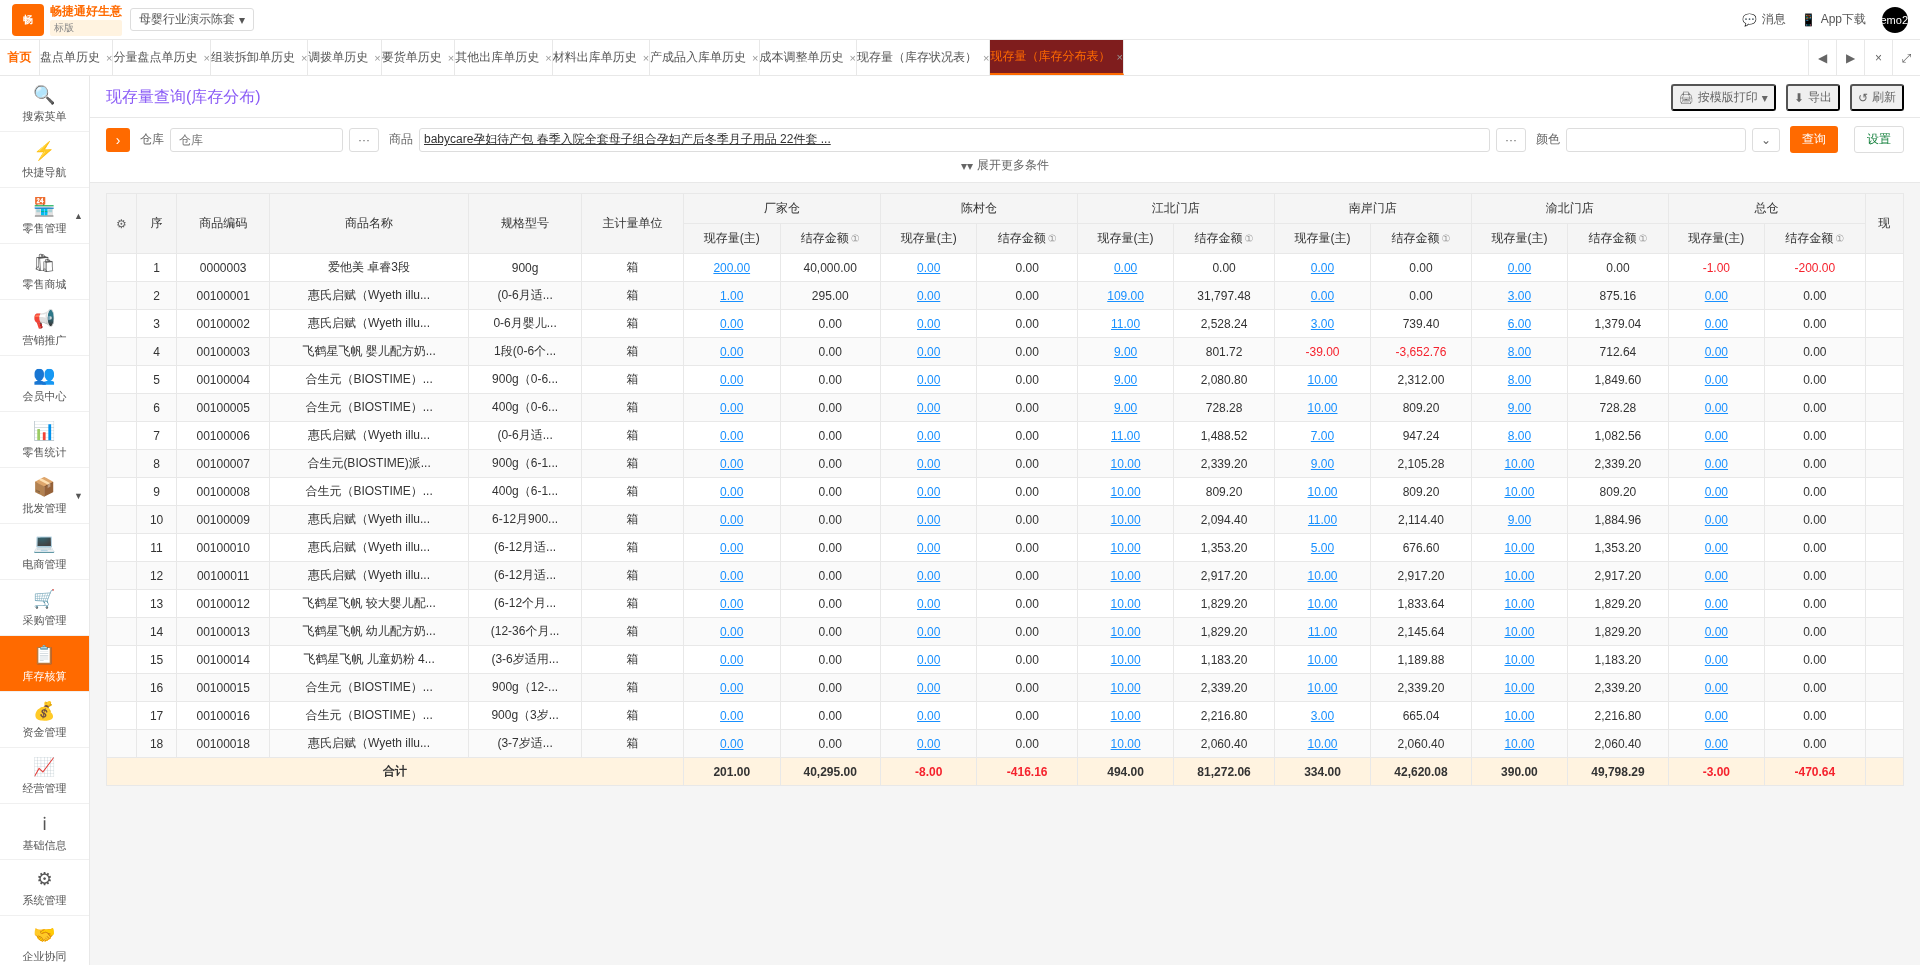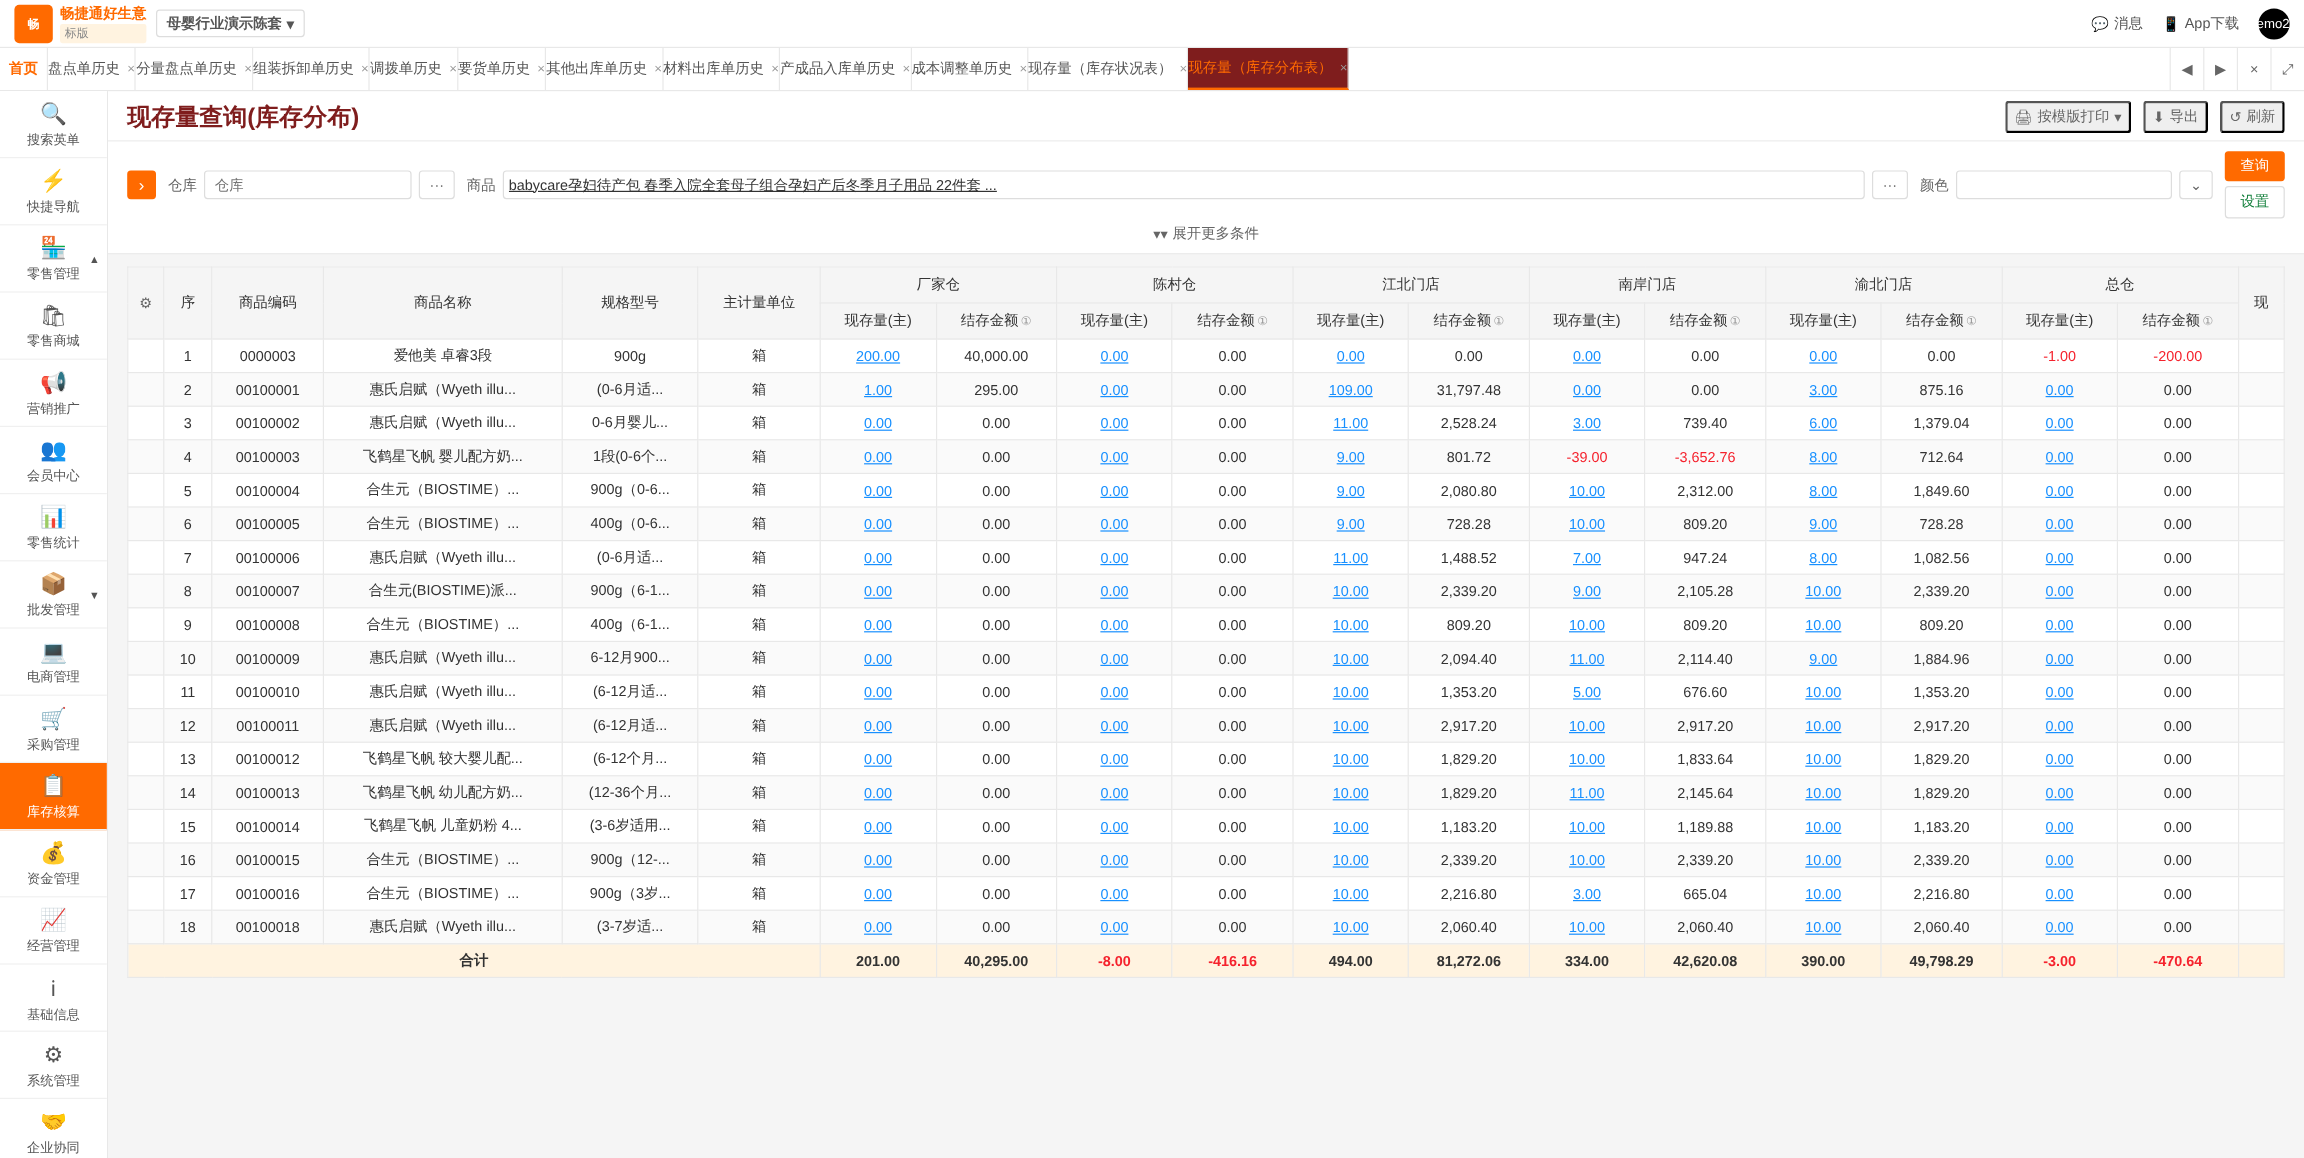--- a/index.html
+++ b/index.html
@@ -2,21 +2,21 @@
 <html><head>
   <meta charset="utf-8">
   <style>
     * { box-sizing: border-box; margin: 0; padding: 0; }
     body { font-family: 'Microsoft YaHei', Arial, sans-serif; font-size: 12px; background: #f5f5f5; color: #333; overflow: hidden; height: 965px; }
 
     
     .top-bar { height: 40px; background: #fff; display: flex; align-items: center; justify-content: space-between; padding: 0 12px; border-bottom: 1px solid #e8e8e8; }
     .top-bar-left { display: flex; align-items: center; gap: 8px; }
     .logo-area { display: flex; align-items: center; gap: 6px; }
-    .industry-selector { display: flex; align-items: center; gap: 4px; border: 1px solid #ddd; border-radius: 3px; padding: 2px 8px; cursor: pointer; font-size: 12px; color: #555; font-weight: bold; }
+    .industry-selector { display: flex; align-items: center; gap: 4px; border: 1px solid #ddd; border-radius: 3px; padding: 2px 8px; cursor: pointer; font-size: 12px; color: #555; }
     .top-bar-right { display: flex; align-items: center; gap: 16px; font-size: 12px; color: #555; }
     .top-bar-right span { cursor: pointer; display: flex; align-items: center; gap: 4px; }
     .avatar { width: 26px; height: 26px; border-radius: 50%; background: #000000; display: flex; align-items: center; justify-content: flex-end; color: #fff; font-size: 11px; }
 
     
     .nav-tabs { height: 36px; background: #fff; display: flex; align-items: center; border-bottom: 1px solid #e8e8e8; overflow: hidden; }
     .nav-tab { display: flex; align-items: center; padding: 0 0; height: 100%; font-size: 12px; cursor: pointer; white-space: nowrap; border-right: 1px solid #e8e8e8; color: #555; flex-shrink: 0; }
     .nav-tab.home { background: #fff; color: #ff6a00; font-weight: bold; min-width: 40px; justify-content: center; }
     .nav-tab.active { background: #7f1d1d; color: #ff6a00; border-bottom: 2px solid #ff6a00; }
     .nav-tab .close-icon { margin-left: 6px; color: #999; font-size: 11px; }
@@ -34,21 +34,21 @@
     .sidebar-item.active { background: #ff6a00; color: #fff; }
     .sidebar-item .s-icon { font-size: 18px; }
     .sidebar-item.has-sub { position: relative; }
     .sidebar-item .sub-arrow { font-size: 9px; position: absolute; right: 6px; top: 50%; transform: translateY(-50%); }
 
     
     .content-area { flex: 1; display: flex; flex-direction: column; overflow: hidden; }
 
     
     .page-header { background: #fff; padding: 8px 16px 6px; border-bottom: 1px solid #e8e8e8; display: flex; align-items: center; justify-content: space-between; }
-    .page-title { font-size: 20px; font-weight: bold; color: #7f1d1d; }
+    .page-title { font-size: 16px; font-weight: normal; color: #8b5cf6; }
     .page-header-actions { display: flex; align-items: center; gap: 10px; }
     .btn-action { display: flex; align-items: center; gap: 4px; cursor: pointer; font-size: 12px; color: #666; padding: 3px 6px; border-radius: 3px; }
     .btn-primary-sm { background: #ff6a00; color: #fff; border: none; border-radius: 3px; padding: 4px 12px; cursor: pointer; font-size: 12px; }
     .btn-default-sm { background: #fff; color: #15803d; border: 1px solid #ddd; border-radius: 3px; padding: 4px 12px; cursor: pointer; font-size: 12px; }
 
     
     .filter-area { background: #fff; padding: 8px 16px; border-bottom: 1px solid #e8e8e8; }
     .filter-row { display: flex; align-items: center; gap: 10px; flex-wrap: nowrap; }
     .filter-item { display: flex; align-items: center; gap: 6px; }
     .filter-label { font-size: 12px; color: #666; white-space: nowrap; }
@@ -275,21 +275,21 @@
         <div class="filter-item" style="flex:1;">
           <span class="filter-label">商品</span>
           <input class="filter-input-long" type="text" style="flex: 1 1 0%; width: 100%; min-width: 300px;" value="babycare孕妇待产包 春季入院全套母子组合孕妇产后冬季月子用品 22件套 ...">
           <button class="filter-btn-dots">···</button>
         </div>
         <div class="filter-item">
           <span class="filter-label">颜色</span>
           <input class="filter-input-med" type="text" style="">
           <button class="filter-btn-dots">⌄</button>
         </div>
-        <div style="display:flex;flex-direction:column;gap:4px;">
+        <div style="display:flex;flex-direction:row;gap:16px;">
           <button class="btn-primary-sm">查询</button>
           <button class="btn-default-sm">设置</button>
         </div>
       </div>
       <div class="expand-row">
         <div class="expand-btn">
           <span>▾▾</span>
           <span>展开更多条件</span>
         </div>
       </div>

